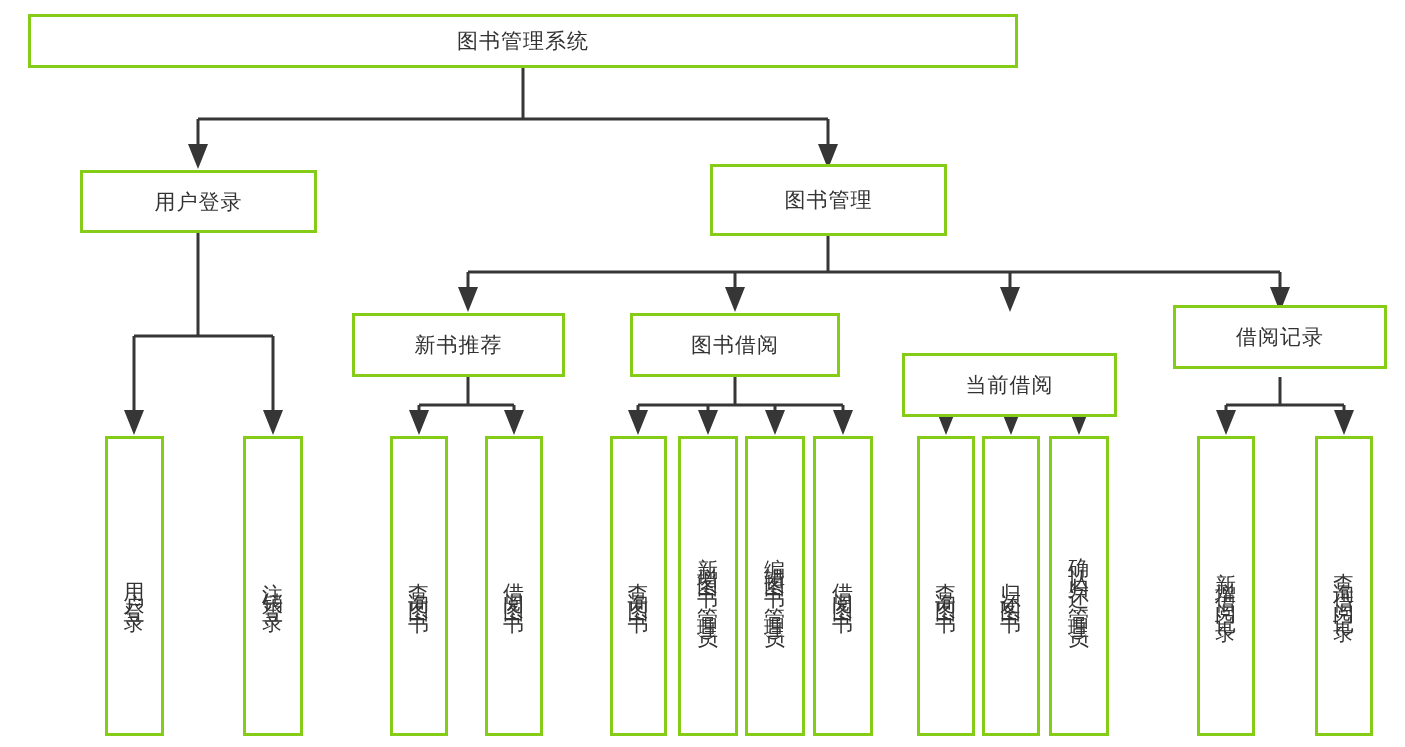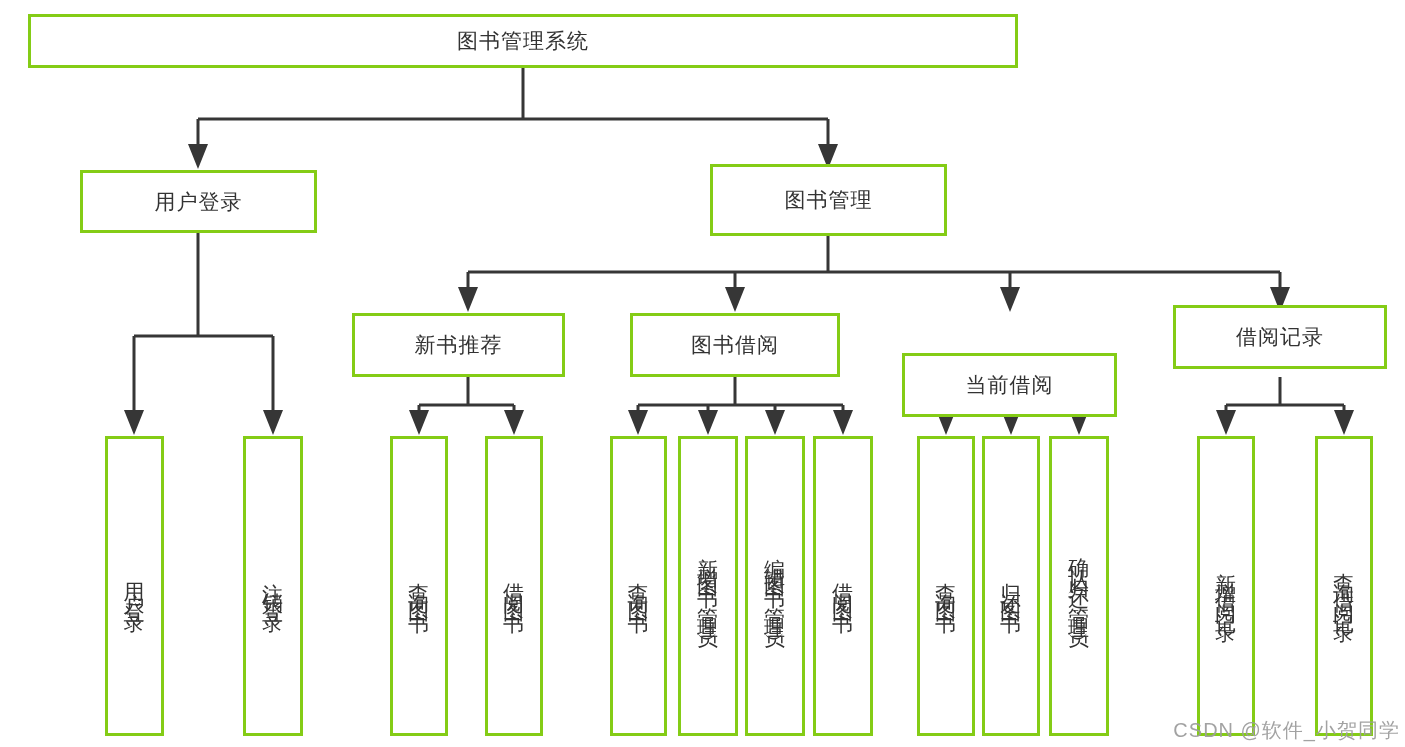--- a/index.html
+++ b/index.html
@@ -132,15 +132,14 @@
   <div id="n-c3" class="box vbox leaf">编辑图书（管理员）</div>
   <div id="n-c4" class="box vbox leaf">借阅图书</div>
 
   <div id="n-d1" class="box vbox leaf">查询图书</div>
   <div id="n-d2" class="box vbox leaf">归还图书</div>
   <div id="n-d3" class="box vbox leaf">确认归还（管理员）</div>
 
   <div id="n-e1" class="box vbox leaf">新增借阅记录</div>
   <div id="n-e2" class="box vbox leaf">查询借阅记录</div>
 
-  <div class="watermark">CSDN @软件_小贺同学</div>
 
 </div>
 
 </body></html>

